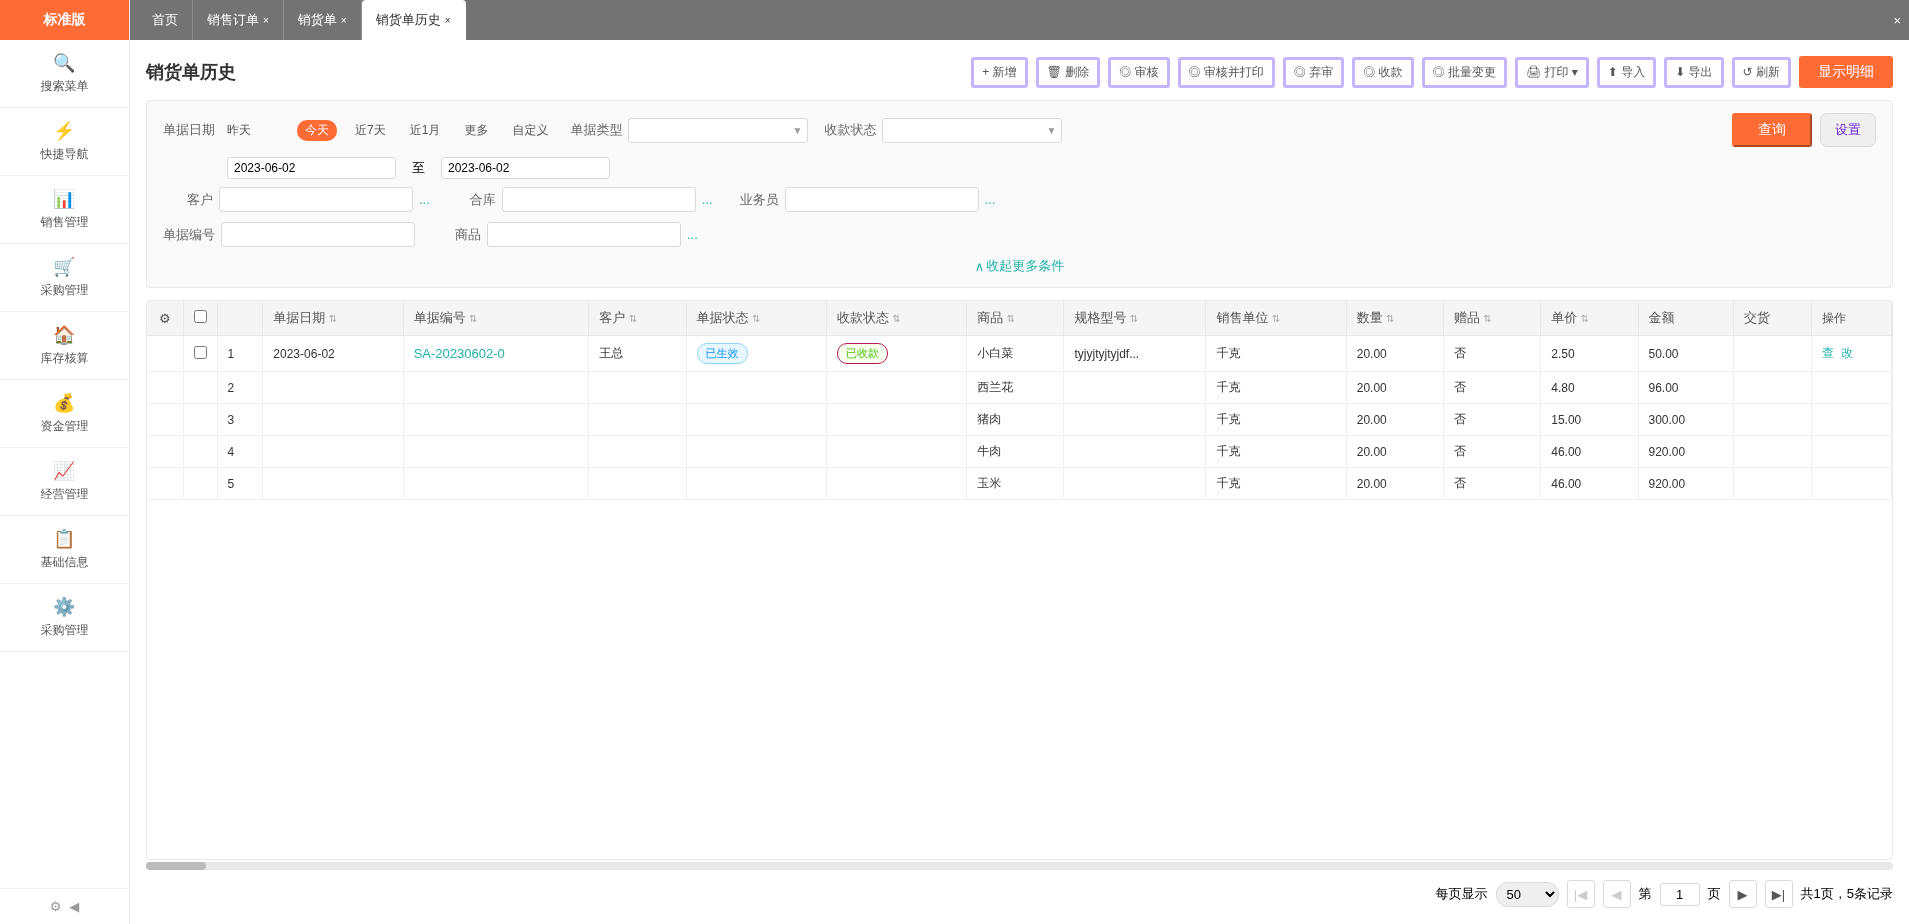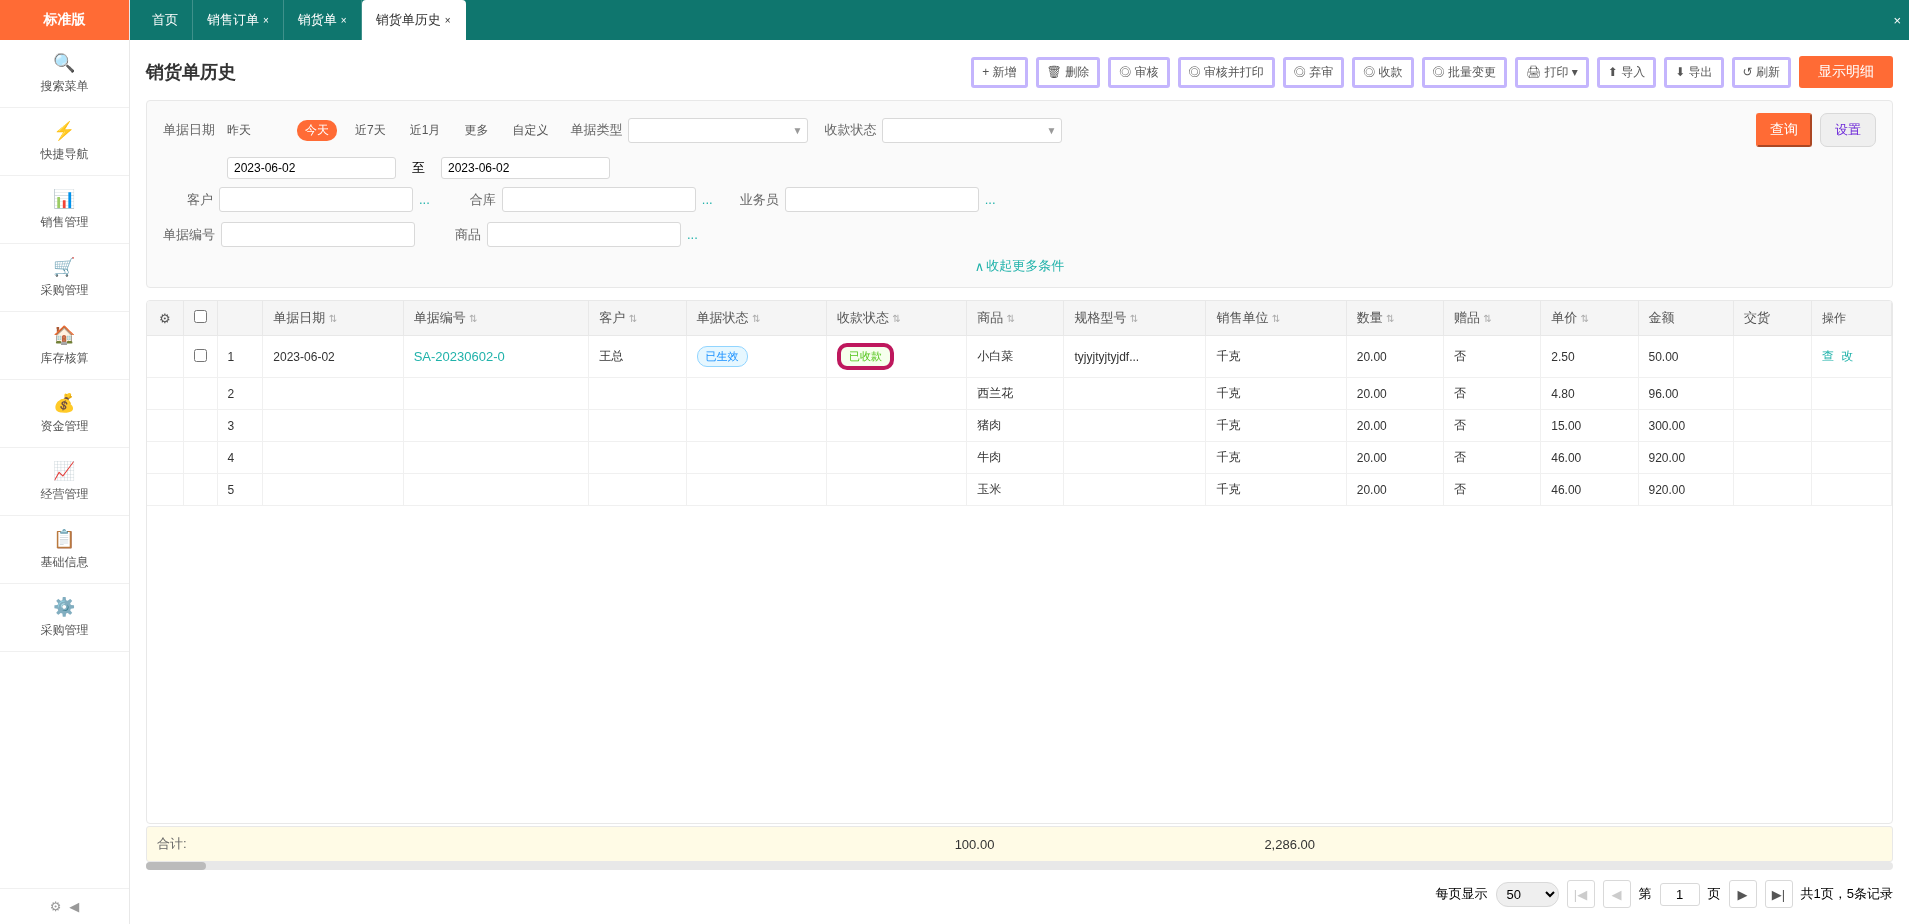--- a/index.html
+++ b/index.html
@@ -11,36 +11,36 @@
     .sidebar-item { display: flex; flex-direction: column; align-items: center; padding: 12px 8px; cursor: pointer; color: #555; border-bottom: 1px solid #f0f0f0; }
     .sidebar-item .icon { font-size: 18px; margin-bottom: 4px; }
     .sidebar-item .label { font-size: 12px; }
     .sidebar-footer { margin-top: auto; border-top: 1px solid #f0f0f0; }
     .sidebar-footer-item { display: flex; align-items: center; justify-content: center; padding: 10px; color: #999; cursor: pointer; }
 
     
     .main { flex: 1; display: flex; flex-direction: column; overflow: hidden; }
 
     
-    .topbar { height: 40px; background: #0f766e; display: flex; align-items: center; padding: 0 8px; }
+    .topbar { height: 40px; background: #737373; display: flex; align-items: center; padding: 0 8px; }
     .tab { padding: 0 14px; height: 40px; display: flex; align-items: center; color: white; cursor: pointer; font-size: 13px; border-right: 1px solid rgba(255,255,255,0.2); gap: 4px; }
     .tab.active { background: white; color: #333; border-radius: 4px 4px 0 0; }
     .tab .close-icon { font-size: 10px; cursor: pointer; }
     .topbar-right { margin-left: auto; color: white; font-size: 12px; display: flex; align-items: center; gap: 8px; }
 
     
     .content { flex: 1; background: white; overflow: auto; padding: 16px; display: flex; flex-direction: column; }
 
     
     .page-header { display: flex; align-items: center; justify-content: space-between; margin-bottom: 12px; }
     .page-title { font-size: 18px; font-weight: bold; color: #333; }
     .toolbar { display: flex; align-items: center; gap: 8px; flex-wrap: wrap; }
     .btn { display: flex; align-items: center; gap: 3px; padding: 4px 8px; border: 3px solid #c4b5fd; border-radius: 3px; background: white; cursor: pointer; color: #555; font-size: 12px; }
     .btn-orange { background: #ff6b35; color: white; border-color: #ff6b35; font-size: 14px; padding: 4px 16px; }
-    .btn-query { background: #ff6b35; color: white; border-color: #ff6b35; padding: 6px 12px; font-size: 14px; border-radius: 3px; }
+    .btn-query { background: #ff6b35; color: white; border-color: #ff6b35; padding: 6px 24px; font-size: 14px; border-radius: 3px; }
     .btn-setting { border: 1px solid #d9d9d9; color: #6d28d9; padding: 6px 14px; border-radius: 7px; }
 
     
     .filter-area { border: 1px solid #e8e8e8; border-radius: 4px; padding: 12px 16px; margin-bottom: 12px; background: #fafafa; }
     .filter-row { display: flex; align-items: center; gap: 16px; margin-bottom: 10px; flex-wrap: wrap; }
     .filter-row:last-child { margin-bottom: 0; }
     .filter-item { display: flex; align-items: center; gap: 6px; }
     .filter-label { color: #666; white-space: nowrap; min-width: 50px; text-align: right; }
     .filter-input { border: 1px solid #d9d9d9; border-radius: 3px; padding: 4px 8px; background: white; min-width: 160px; color: #333; }
     .date-range { display: flex; align-items: center; gap: 12px; }
@@ -55,21 +55,21 @@
 
     
     .table-wrapper { flex: 1; overflow: auto; border: 1px solid #e8e8e8; border-radius: 4px; }
     table { width: 100%; border-collapse: collapse; min-width: 1400px; }
     thead tr { background: #f5f5f5; }
     th { padding: 8px 10px; text-align: left; border-bottom: 1px solid #e8e8e8; border-right: 1px solid #e8e8e8; color: #555; font-weight: 500; white-space: nowrap; font-size: 12px; }
     td { padding: 7px 10px; border-bottom: 1px solid #f0f0f0; border-right: 1px solid #f0f0f0; color: #333; font-size: 12px; white-space: nowrap; }
     .sort-icon { color: #aaa; font-size: 10px; }
     .status-badge { display: inline-block; padding: 2px 8px; border-radius: 10px; font-size: 11px; }
     .status-active { background: #e6f7ff; color: #1890ff; border: 1px solid #91d5ff; font-family: Liberation Serif, serif; }
-    .status-paid { background: #f6ffed; color: #52c41a; border: 4px solid #be185d; }
+    .status-paid { background: #f6ffed; color: #52c41a; border: 1px solid #be185d; }
     .gear-col { width: 36px; text-align: center; }
     .checkbox-col { width: 30px; text-align: center; }
     .action-col { width: 80px; }
     .action-link { color: #20b2aa; cursor: pointer; margin-right: 4px; font-size: 12px; }
     th.gear-col { text-align: center; }
 
     
     .table-footer { margin-top: 2px; }
     .total-row { background: #fffbe6; padding: 8px 10px; display: flex; align-items: center; border: 1px solid #e8e8e8; border-radius: 3px; font-weight: 500; font-size: 13px; }
     .total-label { margin-right: 8px; color: #666; }
@@ -376,25 +376,20 @@
             <td>46.00</td>
             <td>920.00</td>
             <td></td>
             <td></td>
           </tr>
         </tbody>
       </table>
     </div>
 
     <div class="table-footer">
-      <div class="total-row">
-        <span class="total-label">合计:</span>
-        <span class="total-qty">100.00</span>
-        <span class="total-amount">2,286.00</span>
-      </div>
 
       <div class="scroll-track">
         <div class="scroll-thumb"></div>
       </div>
     </div>
 
     <div class="pagination">
       <span>每页显示</span>
       <select class="page-select">
         <option>50</option>

